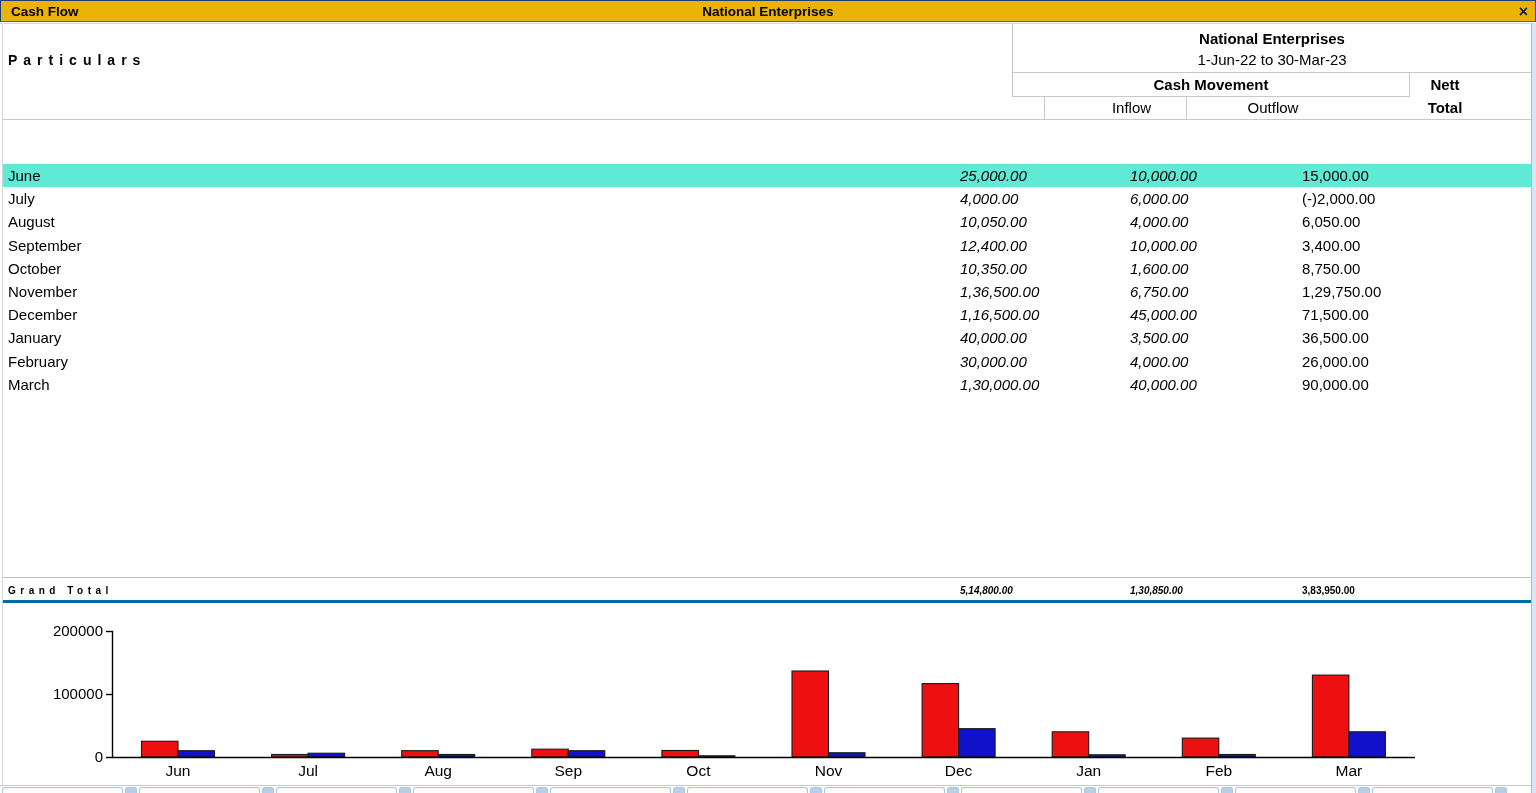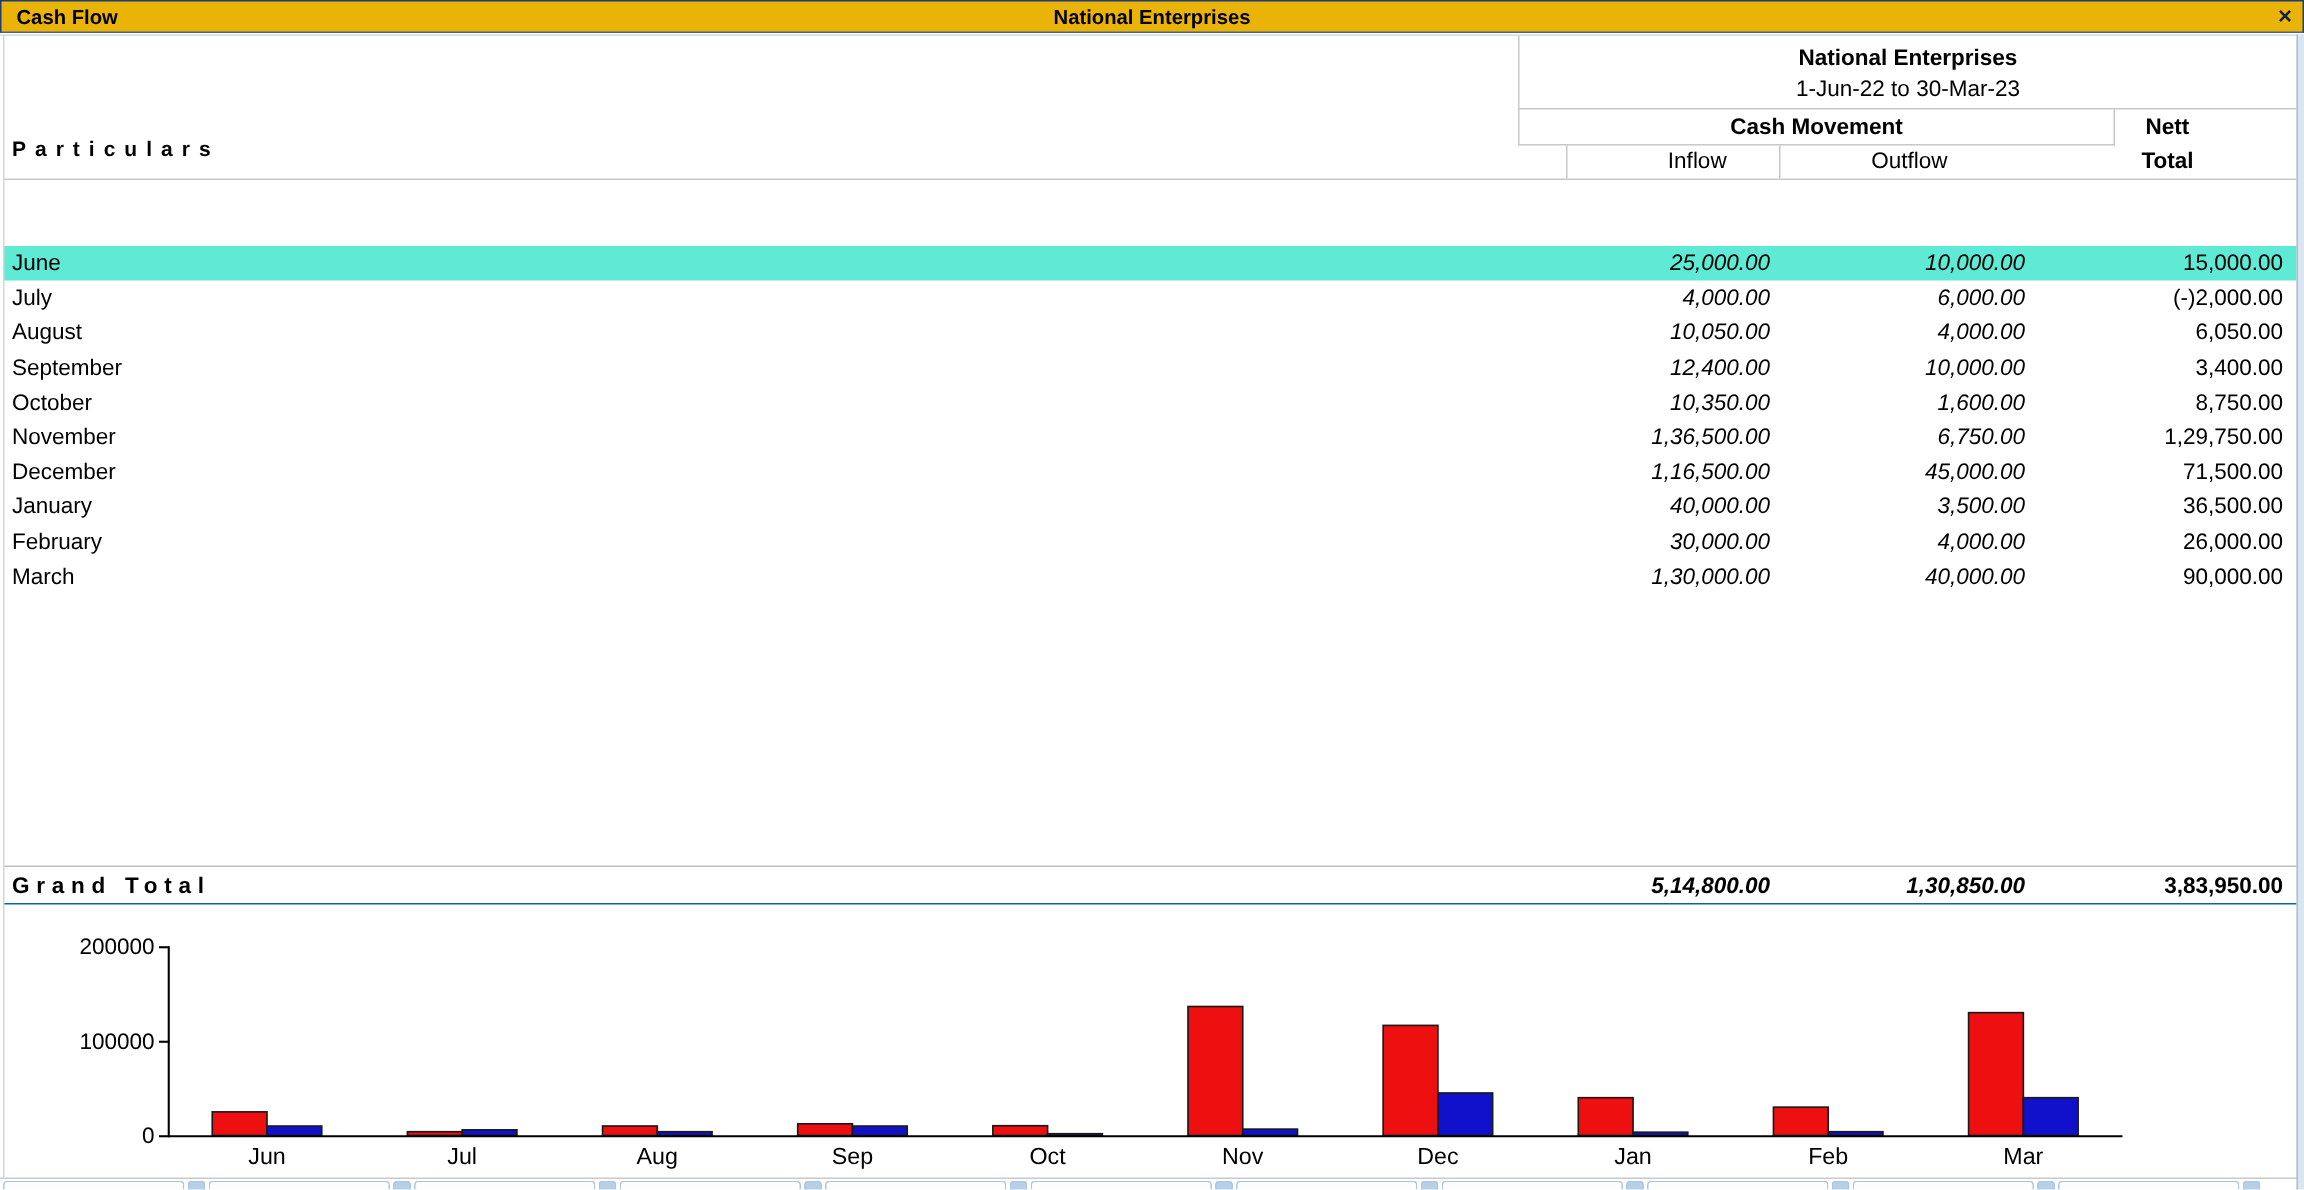--- a/index.html
+++ b/index.html
@@ -18,21 +18,21 @@
   .titlebar .tb-center{ position:absolute; left:0; right:0; top:3px; text-align:center; font-size:13.5px; font-weight:bold; }
   .titlebar .tb-close { position:absolute; right:7px; top:0px; font-size:16px; font-weight:bold; color:#10203A; cursor:default; line-height:21px;}
   .under-title-line { position:absolute; left:0; top:23px; width:1536px; height:1px; background:#DADADA; }
 
   
   .left-border  { position:absolute; left:2px; top:24px; width:1px; height:761px; background:#D6D6D6; }
   .right-border { position:absolute; right:0; top:23px; width:5px; height:770px; background:#D9E6F2; border-left:1px solid #AEBCCA; box-sizing:border-box;}
 
   
   .particulars {
-    position:absolute; left:8px; top:52px; font-size:14px; font-weight:bold; letter-spacing:6px;margin-top:39px;
+    position:absolute; left:8px; top:52px; font-size:14px; font-weight:bold; letter-spacing:6px;
   }
   .hdr-cell { position:absolute; box-sizing:border-box; font-size:15px; text-align:center; }
   .company-cell {
     left:1012px; top:24px; width:519px; height:49px;
     border-left:1px solid #C8C8C8; border-bottom:1px solid #C8C8C8;
     padding-top:4px;
   }
   .company-cell .company-name { font-weight:bold; line-height:21px; }
   .company-cell .period       { line-height:21px; }
   .cashmove-cell {
@@ -52,30 +52,30 @@
     left:1186px; top:97px; width:173px; height:22px;
     border-left:1px solid #C8C8C8; line-height:22px;
   }
   .header-bottom-line { position:absolute; left:2px; top:119px; width:1529px; height:1px; background:#C8C8C8; }
 
   
   .rows { position:absolute; left:2px; top:164px; width:1529px; }
   .row { position:relative; height:23.2px; line-height:23.2px; font-size:15px; }
   .row.hl { background:#5eead4; }
   .cell-month { position:absolute; left:6px; }
-  .cell-num { position:absolute; width:220px; text-align:right; }
+  .cell-num { position:absolute; width:220px; text-align:left; }
   .cell-inflow  { left:958px;  font-style:italic; }
   .cell-outflow { left:1128px; font-style:italic; }
   .cell-nett    { left:1300px; }
 
   
   .grand-total {
     position:absolute; left:2px; top:577px; width:1529px; height:26px; box-sizing:border-box;
-    border-top:1px solid #BFBFBF; border-bottom:1px solid #0369a1;
-    font-size:15px; line-height:25px;
+    border-top:1px solid #BFBFBF; border-bottom:3px solid #0369a1;
+    font-size:10px; line-height:25px;
   }
   .gt-label { position:absolute; left:6px; font-weight:bold; letter-spacing:4.5px; }
   .grand-total .cell-num { font-weight:bold; }
 
   
   .chart-wrap { position:absolute; left:0; top:612px; width:1536px; height:172px; }
 
   
   .bottom-line { position:absolute; left:0; top:785px; width:1536px; height:1px; background:#C9C9C9; }
   .bottom-bar { position:absolute; left:2px; top:787px; width:1529px; height:6px; display:flex; align-items:flex-start; }

